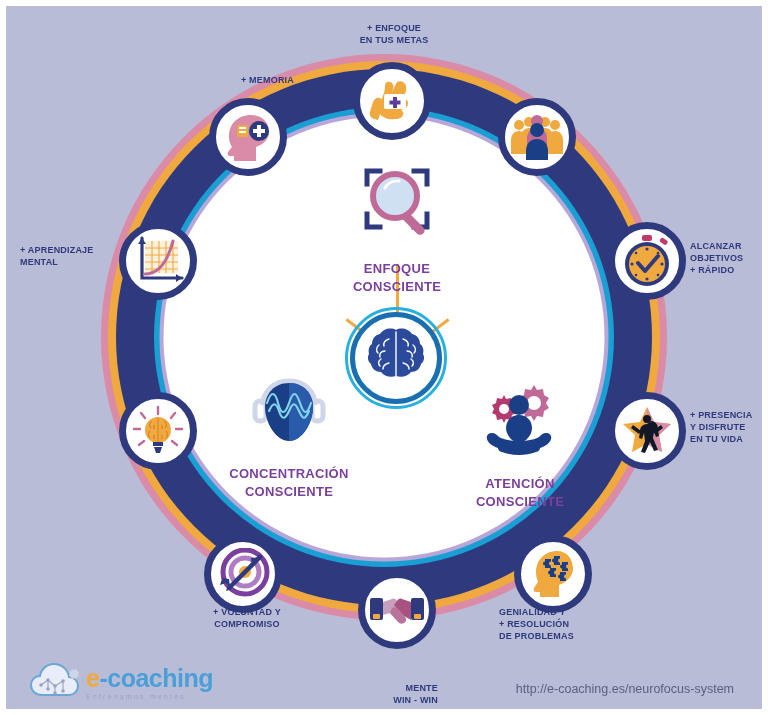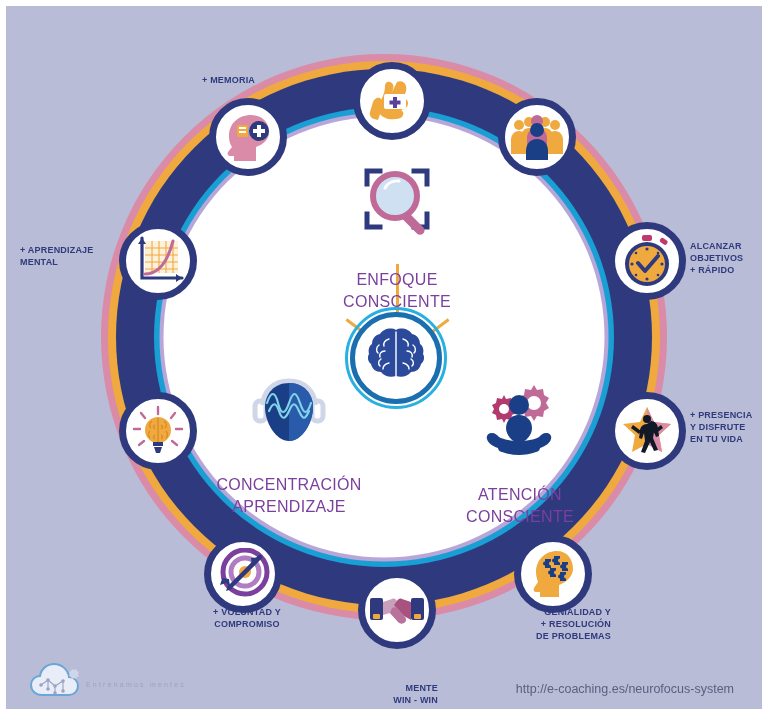--- a/index.html
+++ b/index.html
@@ -55,26 +55,26 @@
     font-weight: bold;
     line-height: 1.35;
     letter-spacing: 0.2px;
     white-space: pre-line;
   }
 
   
   .pillar { position: absolute; text-align: center; }
   .pillar-title {
     color: #7b3f9d;
-    font-size: 16px;
-    font-weight: normal;
+    font-size: 13px;
+    font-weight: bold;
     line-height: 1.35;
     letter-spacing: 0.3px;
     white-space: pre-line;
-    margin-top: 21px;
+    margin-top: 12px;
   }
 
   #hub {
     position: absolute;
     left: 344px;
     top: 306px;
     width: 92px;
     height: 92px;
     border-radius: 50%;
     background: #ffffff;
@@ -194,21 +194,21 @@
         </g>
         <path d="M46 14c15 0 24 11 24 24 0 16-11 34-24 34S22 54 22 38c0-13 9-24 24-24z" fill="#1b3f87"></path>
         <path d="M46 14c15 0 24 11 24 24 0 16-11 34-24 34z" fill="#2a5bab"></path>
         <g stroke="#7fd4e8" stroke-width="2.2" fill="none" stroke-linecap="round">
           <path d="M24 34c4-12 8-12 11 0s7 12 11 0 7-12 11 0 7 12 11 0"></path>
           <path d="M26 42c4-9 7-9 10 0s6 9 10 0 6-9 10 0 6 9 10 0"></path>
         </g>
       </svg>
     </span>
     <div class="pillar-title">CONCENTRACIÓN
-APRENDIZAJE</div>
+CONSCIENTE</div>
   </div>
 
   <div class="pillar" style="left:438px; top:375px; width:152px;">
     <span>
       <svg width="96" height="78" viewBox="0 0 96 78">
         <g fill="#c06a98">
           <path d="M62 4l3 5 6-1 1 6 5 3-3 5 3 5-5 3-1 6-6-1-3 5-3-5-6 1-1-6-5-3 3-5-3-5 5-3 1-6 6 1z"></path>
         </g>
         <circle cx="62" cy="22" r="7" fill="#ffffff"></circle>
         <g fill="#b33a6e">
@@ -230,20 +230,22 @@
   <div class="node" style="left:347px; top:56px;">
     <span>
       <svg width="50" height="50" viewBox="0 0 50 50">
         <path d="M30 6c4-2 8 0 9 4 1 5-1 9-4 12 3 0 6 2 6 5 0 4-3 6-7 7 2 1 3 3 2 5-1 3-4 4-8 4-6 1-12-1-15-5l-3-6 5-10c2-4 3-8 3-12 0-3 2-5 5-4 3 1 4 4 3 7l-1 3z" fill="#f0a93f"></path>
         <path d="M13 22c-3-1-6 1-7 4l-3 10c-1 3 1 6 4 7l4 1 6-17-4-5z" fill="#f0a93f"></path>
         <rect x="17" y="18" width="22" height="15" rx="2" fill="#ffffff"></rect>
         <path d="M26 21h4v3.5h3.5v4H30V32h-4v-3.5h-3.5v-4H26z" fill="#5a3f9d"></path>
       </svg>
     </span>
   </div>
+  <div class="node-label" style="left:336px; top:16px; width:104px; text-align:center;">+ ENFOQUE
+EN TUS METAS</div>
 
   <div class="node" style="left:492px; top:92px;">
     <span>
       <svg width="54" height="46" viewBox="0 0 54 46">
         <g fill="#f0a93f">
           <circle cx="9" cy="11" r="5"></circle>
             <path d="M9 17c-5 0-8 4-8 9v14h16V26c0-5-3-9-8-9z"></path>
           <circle cx="45" cy="11" r="5"></circle>
             <path d="M45 17c5 0 8 4 8 9v14H37V26c0-5 3-9 8-9z"></path>
           <circle cx="19" cy="8" r="5"></circle>
@@ -312,21 +314,21 @@
         <g fill="#1b3f87">
           <path d="M18 10h6v2.5a2 2 0 1 0 0 4V19h-6v-2.5a2 2 0 1 1 0-4z"></path>
           <path d="M27 7h6v2.5a2 2 0 1 0 0 4V16h-6v-2.5a2 2 0 1 1 0-4z"></path>
           <path d="M35 13h6v2.5a2 2 0 1 0 0 4V22h-6v-2.5a2 2 0 1 1 0-4z"></path>
           <path d="M23 19h6v2.5a2 2 0 1 0 0 4V28h-6v-2.5a2 2 0 1 1 0-4z"></path>
           <path d="M33 23h6v2.5a2 2 0 1 0 0 4V32h-6v-2.5a2 2 0 1 1 0-4z"></path>
         </g>
       </svg>
     </span>
   </div>
-  <div class="node-label" style="left:493px; top:600px; width:112px; text-align:right;">GENIALIDAD Y
+  <div class="node-label" style="left:493px; top:600px; width:112px; text-align:left;">GENIALIDAD Y
 + RESOLUCIÓN
 DE PROBLEMAS</div>
 
   <div class="node" style="left:352px; top:565px;">
     <span>
       <svg width="54" height="40" viewBox="0 0 54 40">
         <rect x="0" y="8" width="13" height="22" rx="2" fill="#2e3a7d"></rect>
         <rect x="41" y="8" width="13" height="22" rx="2" fill="#2e3a7d"></rect>
         <rect x="3" y="24" width="7" height="5" rx="1" fill="#f0a93f"></rect>
         <rect x="44" y="24" width="7" height="5" rx="1" fill="#f0a93f"></rect>
@@ -396,21 +398,21 @@
         <path d="M30 2C17 2 8 11 8 23c0 5 1 8 3 11l-4 5c-1 2 0 4 2 4h4v5h22V34c8-3 13-8 13-15C48 9 41 2 30 2z" fill="#d98ba8"></path>
         <rect x="16" y="12" width="11" height="12" rx="1.5" fill="#f0a93f"></rect>
         <rect x="18" y="14" width="7" height="2" fill="#ffffff"></rect>
         <rect x="18" y="18" width="7" height="2" fill="#ffffff"></rect>
         <rect x="27" y="15" width="4" height="6" fill="#9aa3c4"></rect>
         <circle cx="38" cy="18" r="10" fill="#2e3a7d"></circle>
         <path d="M36 12h4v4h4v4h-4v4h-4v-4h-4v-4h4z" fill="#ffffff"></path>
       </svg>
     </span>
   </div>
-  <div class="node-label" style="left:196px; top:68px; width:92px; text-align:left;">+ MEMORIA</div>
+  <div class="node-label" style="left:196px; top:68px; width:92px; text-align:right;">+ MEMORIA</div>
 
   <div id="logo">
     <span>
       <svg width="52" height="40" viewBox="0 0 52 40">
         <path d="M14 34c-6 0-11-4-11-10 0-5 4-9 9-9 1-7 7-12 14-12 8 0 14 6 15 13 5 0 9 4 9 9s-4 9-9 9z" fill="#e8edf7" stroke="#6aa6d8" stroke-width="2"></path>
         <g stroke="#9aa3c4" stroke-width="1.1" fill="none">
           <path d="M13 24l7-5 7 6 8-5M20 19v9M27 25v7M35 20v10"></path>
         </g>
         <g fill="#9aa3c4">
           <circle cx="13" cy="24" r="1.8"></circle>
@@ -418,19 +420,20 @@
           <circle cx="27" cy="25" r="1.8"></circle>
             <circle cx="35" cy="20" r="1.8"></circle>
           <circle cx="20" cy="28" r="1.8"></circle>
             <circle cx="27" cy="32" r="1.8"></circle>
           <circle cx="35" cy="30" r="1.8"></circle>
         </g>
         <path d="M44 8l2 1 2-1 1 2 2 1-1 2 1 2-2 1-1 2-2-1-2 1-1-2-2-1 1-2-1-2 2-1z" fill="#cfd6e8"></path>
       </svg>
     </span>
     <div>
+      <div id="logo-wordmark"><span class="e">e</span><span>-coaching</span></div>
       <div id="logo-tagline">Entrenamos mentes</div>
     </div>
   </div>
 
   <div id="site-url">http://e-coaching.es/neurofocus-system</div>
 
 </div>
 
 </body></html>

